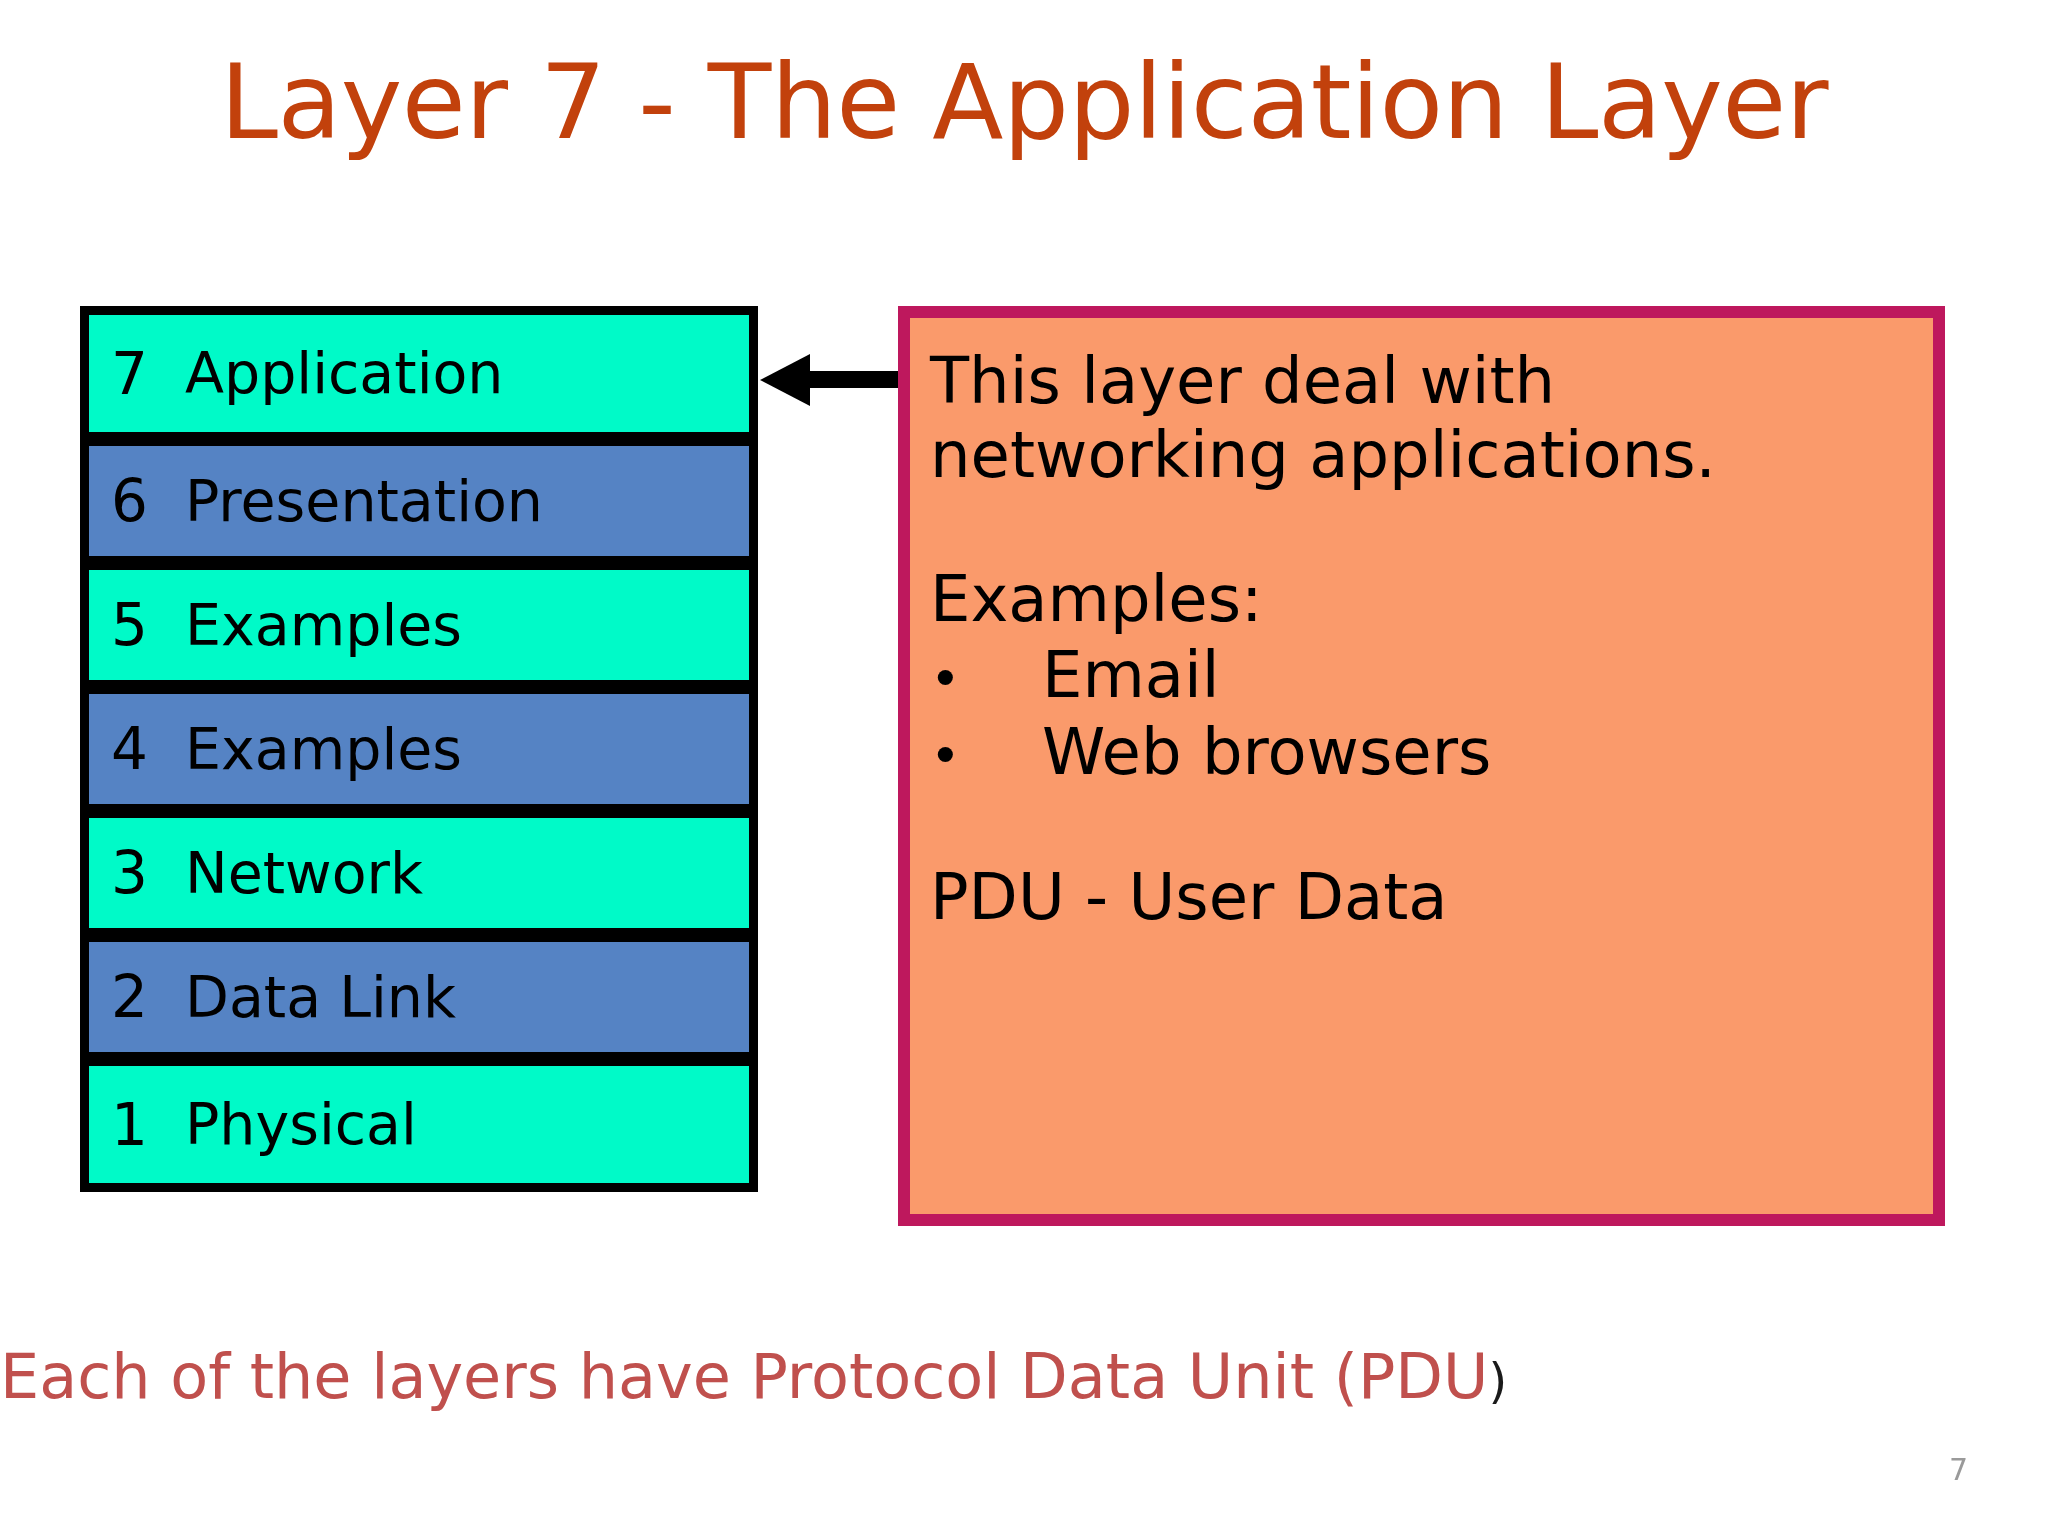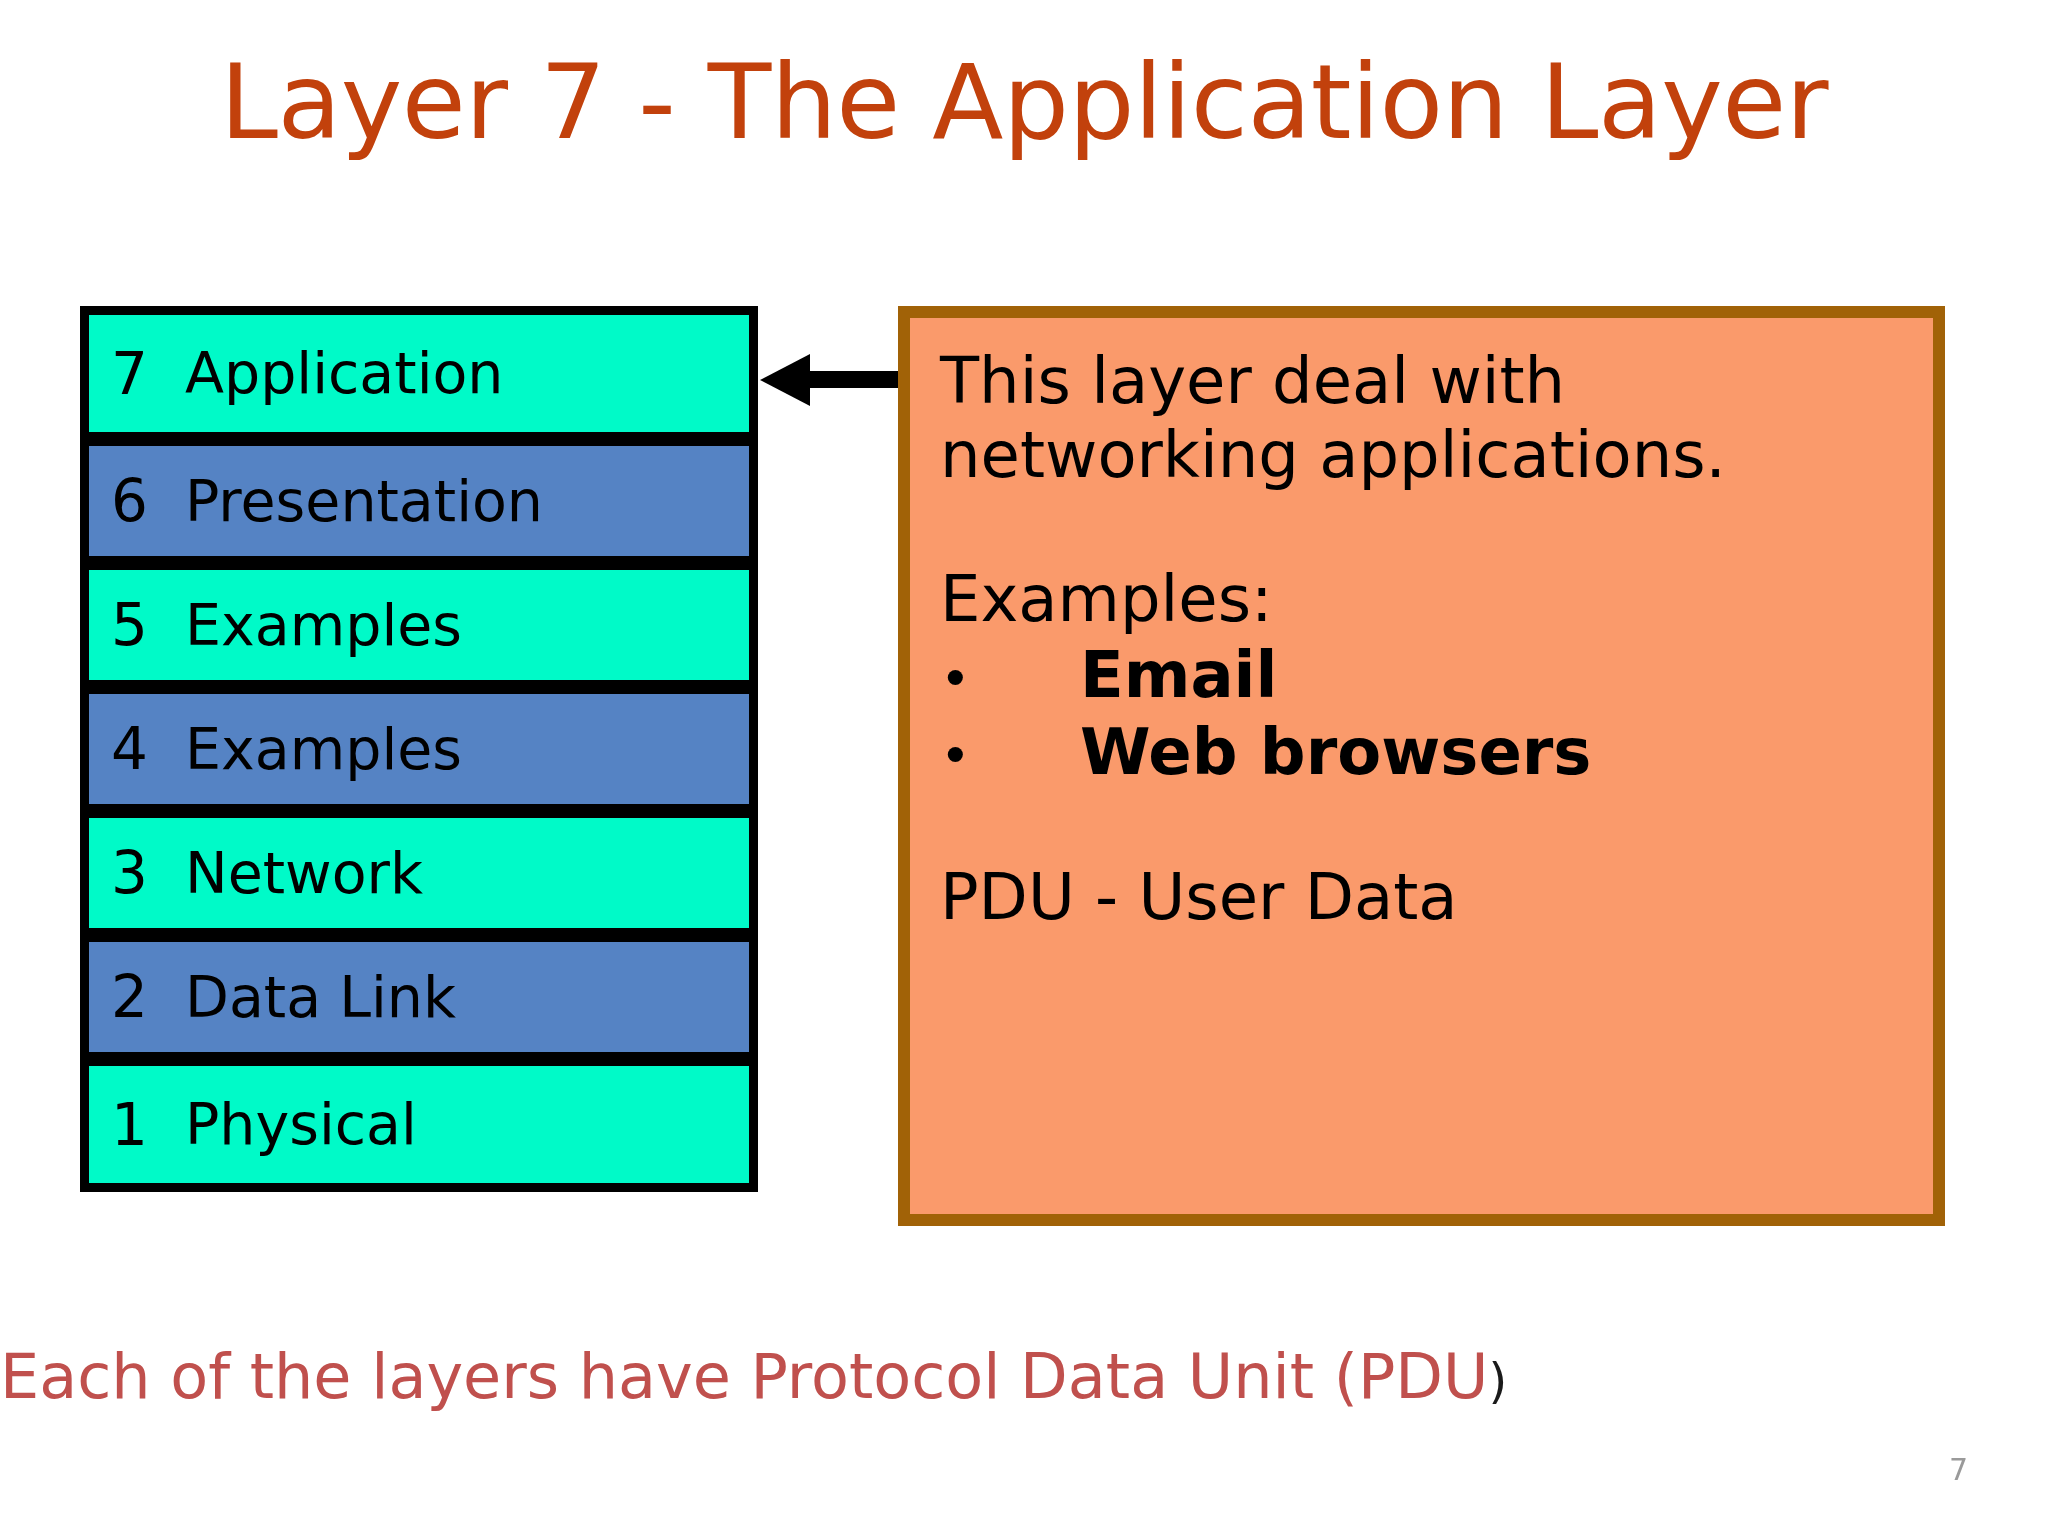--- a/index.html
+++ b/index.html
@@ -86,22 +86,22 @@
 
   
   #callout-box {
     position: absolute;
     left: 898px;
     top: 306px;
     width: 1047px;
     height: 920px;
     box-sizing: border-box;
     background: #FA9A6B;
-    border: 12px solid #a16207;
-    padding: 26px 30px 0 30px;
+    border: 12px solid #be185d;
+    padding: 26px 30px 0 20px;
     overflow: hidden;
   }
   .callout-line {
     font-size: 64px;
     line-height: 1.16;
     color: #000000;
     white-space: nowrap;
   }
   .callout-gap { height: 70px; }
   .bullet-item {
@@ -113,23 +113,22 @@
   }
   .bullet-dot {
     display: inline-block;
     width: 28px;
     font-size: 52px;
     line-height: 1;
     color: #000000;
     flex: 0 0 auto;
   }
   .bullet-text {
-    margin-left: 112px;
-    white-space: nowrap;
-    font-weight: bold;
+    margin-left: 84px;
+    white-space: nowrap;
   }
 
   
   #bottom-caption {
     position: absolute;
     left: 0;
     top: 1340px;
     width: 2048px;
     text-align: left;
     font-size: 62px;

